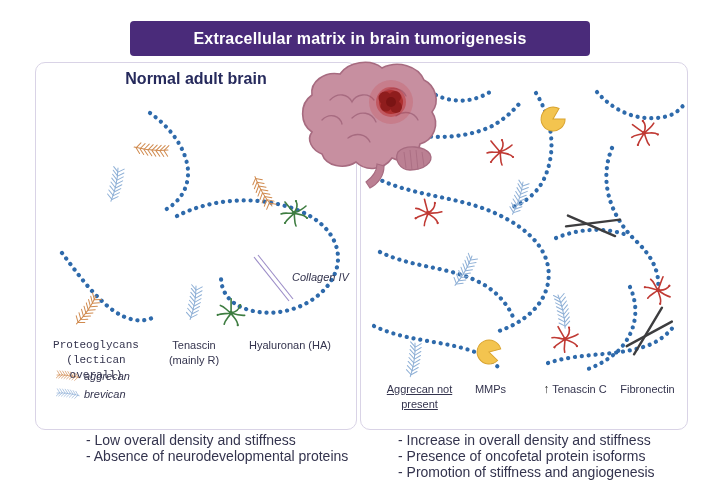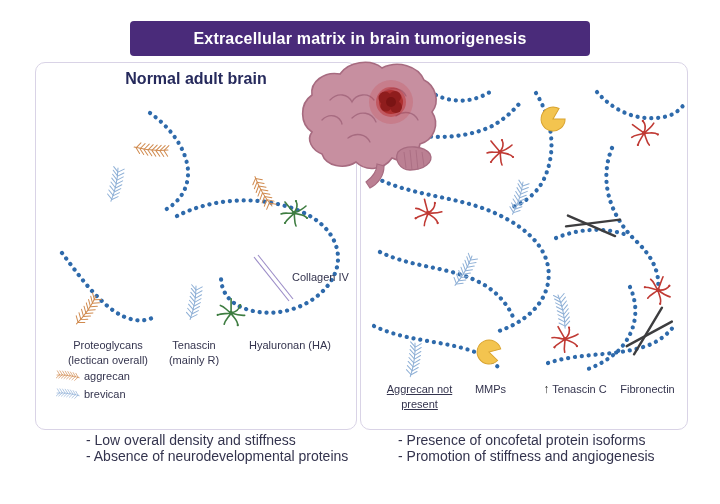--- a/index.html
+++ b/index.html
@@ -25,21 +25,21 @@
     color:var(--heading,#262a5c); text-align:center;
   }
   .t-left  { left:35px;  width:322px; }
   .t-right { left:360px; width:328px; }
   svg.art { position:absolute; left:0; top:0; }
   .lbl {
     position:absolute; font-size:11px; color:var(--label,#34344e);
     line-height:15px; text-align:center;
   }
   .lbl span { display:block; }
-  .lbl.inline { white-space:nowrap; text-align:right; }
+  .lbl.inline { white-space:nowrap; text-align:right;font-style:italic; }
   .lbl.row { display:flex; align-items:center; justify-content:center; gap:3px; }
   .lbl.row span { display:inline; }
   .arrow { font-weight:bold; color:#1c1c1c; font-size:12px; }
   .notes {
     position:absolute; font-size:14px; color:var(--label,#34344e);
     line-height:16px; text-align:left;
   }
   .notes span { display:block; }
   
   .chain { fill:none; stroke:var(--chain,#2e6aab); stroke-width:4.2;
@@ -186,21 +186,21 @@
         <circle cx="395" cy="97" r="6" fill="var(--tumor,#8f1d1d)"></circle>
         <circle cx="396" cy="107" r="6" fill="var(--tumor,#8f1d1d)"></circle>
         <circle cx="386" cy="106" r="5.5" fill="var(--tumor,#8f1d1d)"></circle>
         <circle cx="391" cy="102" r="5" fill="#7a1414"></circle>
       </g>
     </g>
   </svg>
 
   <div class="lbl inline" style="left:292px; top:270px;">Collagen IV</div>
 
-  <div class="lbl" style="left:58px; top:338px; width:100px;">
+  <div class="lbl" style="left:46px; top:338px; width:100px;font-family:Liberation Mono, monospace;">
     <span>Proteoglycans</span>
     <span>(lectican overall)</span>
   </div>
   <div class="lbl" style="left:153px; top:338px; width:82px;">
     <span>Tenascin</span>
     <span>(mainly R)</span>
   </div>
   <div class="lbl" style="left:236px; top:338px; width:108px;">Hyaluronan (HA)</div>
 
   <div class="lbl inline" style="left:84px; top:369px;">aggrecan</div>
@@ -215,17 +215,18 @@
     <span class="arrow">↑</span>
     <span>Tenascin C</span>
   </div>
   <div class="lbl" style="left:610px; top:382px; width:75px;">Fibronectin</div>
 
   <div class="notes" style="left:86px; top:432px;">
     <span>- Low overall density and stiffness</span>
     <span>- Absence of neurodevelopmental proteins</span>
   </div>
   <div class="notes" style="left:398px; top:432px;">
+    <span>- Increase in overall density and stiffness</span>
     <span>- Presence of oncofetal protein isoforms</span>
     <span>- Promotion of stiffness and angiogenesis</span>
   </div>
 
 </div>
 
 </body></html>

